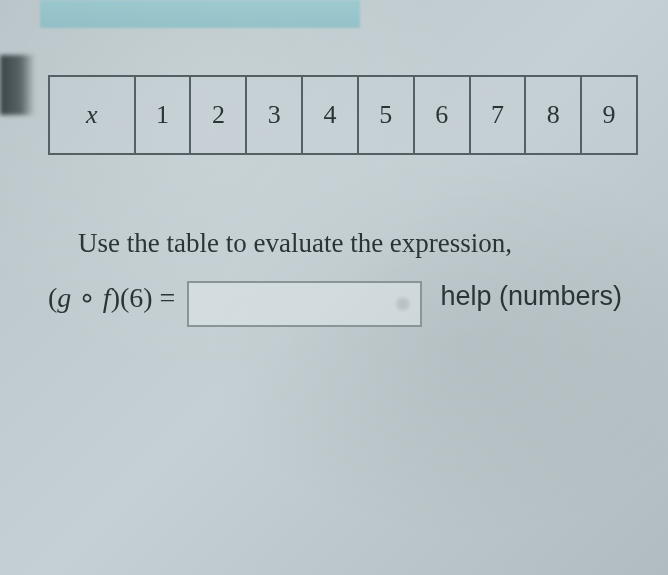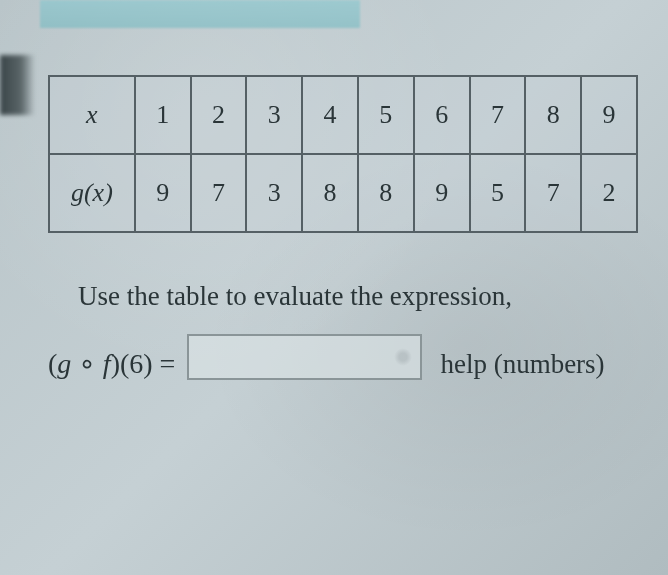--- a/index.html
+++ b/index.html
@@ -65,30 +65,30 @@
     }
     td.header-col {
       width: 86px;
       font-style: italic;
       font-family: 'Times New Roman', serif;
     }
     td.data-col {
       width: 56px;
     }
     .question-text {
-      margin-top: 48px;
+      margin-top: 73px;
       margin-left: 30px;
       font-size: 27px;
       color: #2a3538;
       font-family: Georgia, serif;
     }
     .expression-row {
       margin-top: 22px;
       display: flex;
-      align-items: flex-end;
+      align-items: flex-start;
       font-size: 28px;
       color: #2a3538;
     }
     .expression-label {
       font-family: 'Times New Roman', serif;
       font-style: italic;
       margin-right: 12px;
     }
     .expression-label .paren {
       font-style: normal;
@@ -116,21 +116,21 @@
       transform: translateY(-50%);
       width: 18px;
       height: 18px;
       background: radial-gradient(circle, rgba(100,110,115,0.2) 30%, transparent 70%);
       border-radius: 50%;
     }
     .help-text {
       margin-left: 18px;
       font-size: 27px;
       color: #2a3538;
-      font-family: Liberation Serif, serif;
+      font-family: Liberation Sans, sans-serif;
     }
   </style>
 </head>
 <body>
 
 <div class="top-bar"></div>
 <div class="corner-dark"></div>
 
 <div class="content">
   <table>
@@ -140,32 +140,20 @@
       <td class="data-col">1</td>
       <td class="data-col">2</td>
       <td class="data-col">3</td>
       <td class="data-col">4</td>
       <td class="data-col">5</td>
       <td class="data-col">6</td>
       <td class="data-col">7</td>
       <td class="data-col">8</td>
       <td class="data-col">9</td>
     </tr>
-    <tr>
-      <td class="header-col">g(x)</td>
-      <td class="data-col">9</td>
-      <td class="data-col">7</td>
-      <td class="data-col">3</td>
-      <td class="data-col">8</td>
-      <td class="data-col">8</td>
-      <td class="data-col">9</td>
-      <td class="data-col">5</td>
-      <td class="data-col">7</td>
-      <td class="data-col">2</td>
-    </tr>
   </tbody>
     </table>
 
   <div class="question-text">Use the table to evaluate the expression,</div>
 
   <div class="expression-row">
     <span class="expression-label"><span class="paren">(</span>g <span class="paren">∘</span> f<span class="paren">)(6) =</span></span>
     <span class="answer-box">
       <input type="text" class="answer-input" value="" style="">
     </span>

